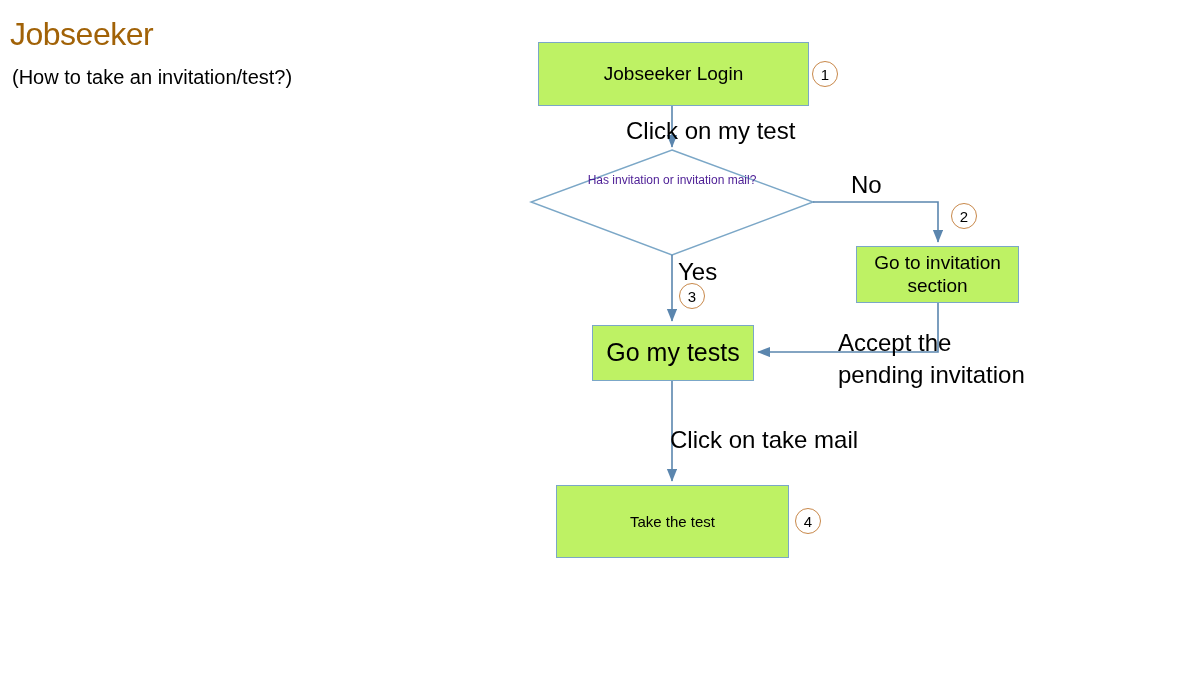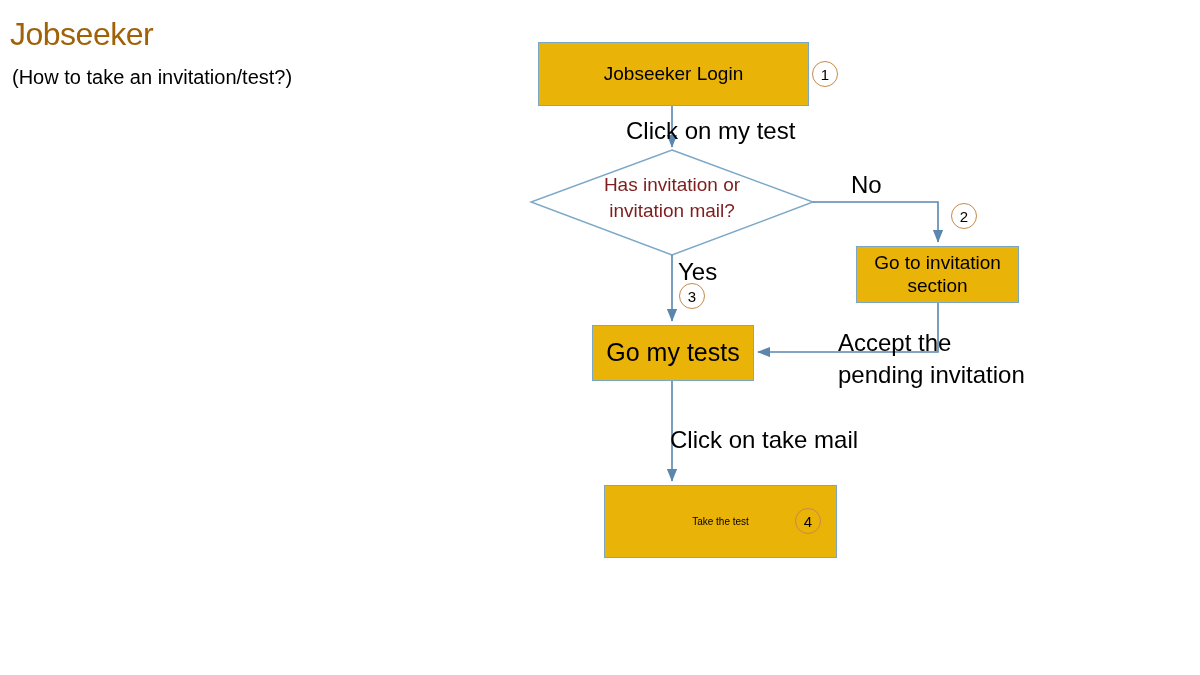--- a/index.html
+++ b/index.html
@@ -52,21 +52,21 @@
     left: 0;
     top: 0;
     width: 1200px;
     height: 675px;
   }
 
   .node {
     position: absolute;
     box-sizing: border-box;
     border: 1.4px solid #7BA7C7;
-    background: #eab308;
+    background: #bef264;
     display: flex;
     align-items: center;
     justify-content: center;
     text-align: center;
     color: #000000;
     line-height: 1.18;
   }
   .node-text {
     display: block;
     padding: 0 6px;
@@ -80,34 +80,33 @@
   #node-invitation {
     left: 856px; top: 246px; width: 163px; height: 57px;
     font-size: 19px;
   }
   #node-gomytests {
     left: 592px; top: 325px; width: 162px; height: 56px;
     font-size: 25px;
   }
   #node-taketest {
     left: 556px; top: 485px; width: 233px; height: 73px;
-    font-size: 10px;
-    margin-left: 48px;
+    font-size: 15px;
   }
 
   
   #node-decision-label {
     position: absolute;
     left: 571px;
     top: 172px;
     width: 202px;
     text-align: center;
-    font-size: 19px;
+    font-size: 12px;
     line-height: 1.35;
-    color: #7f1d1d;
+    color: #4c1d95;
   }
 
   
   .edge-label {
     position: absolute;
     font-size: 24px;
     line-height: 1.35;
     color: #000000;
     white-space: pre-line;
   }

